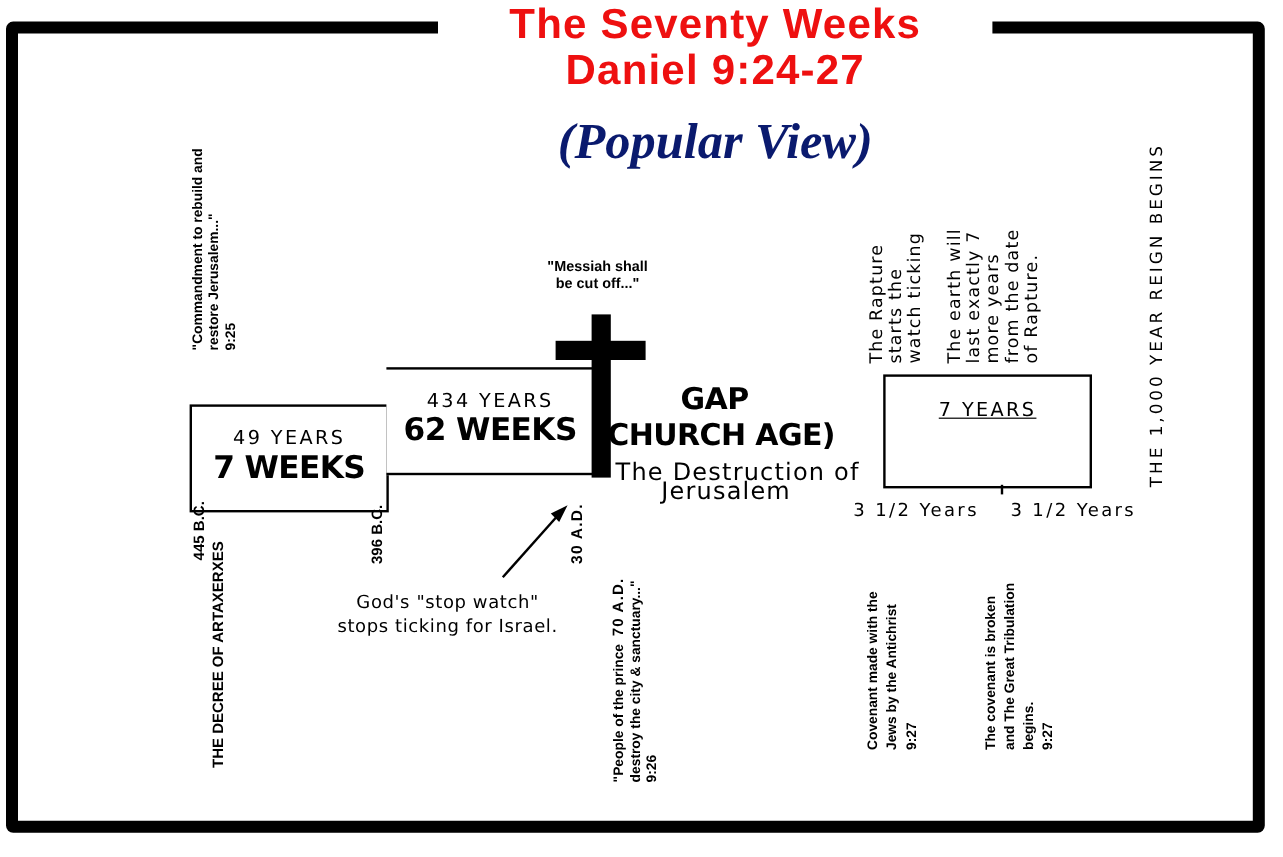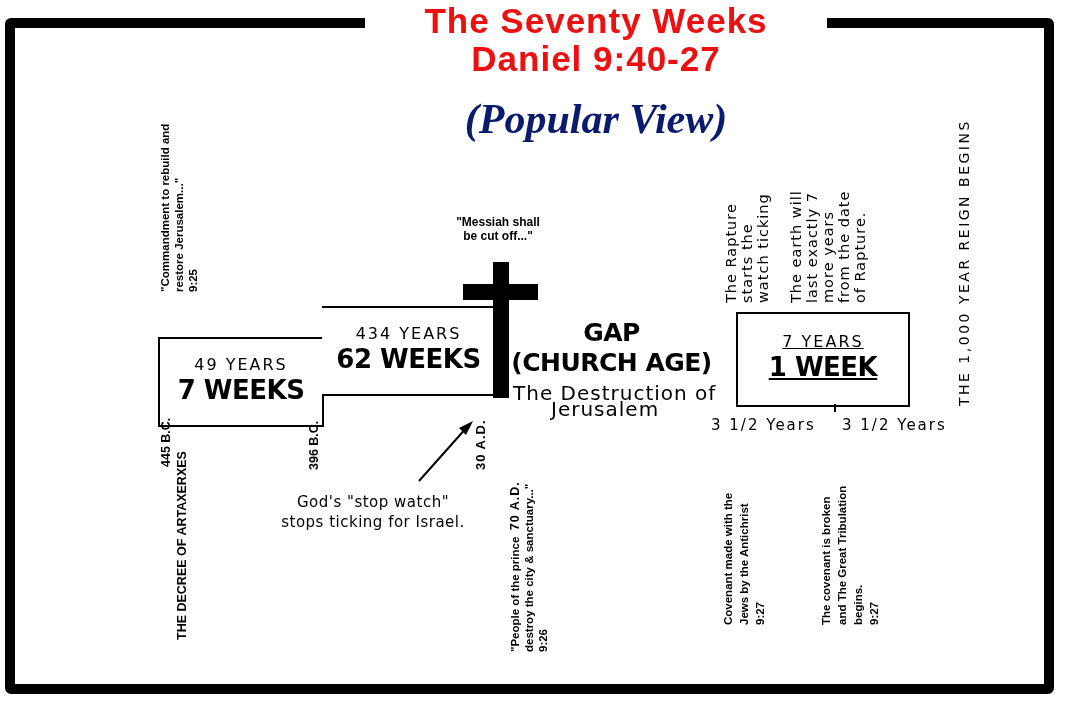--- a/index.html
+++ b/index.html
@@ -8,39 +8,39 @@
   .title-gap { position: absolute; left: 365px; top: 8px; width: 462px; height: 24px; background: #fff; }
   .title { position: absolute; left: 365px; width: 462px; text-align: center; font-family: Liberation Sans, sans-serif; font-weight: bold; color: #ee1010; font-size: 35px; line-height: 36px; letter-spacing: 1px; }
   .title.t1 { top: 3px; }
   .title.t2 { top: 41px; }
   .subtitle { position: absolute; left: 365px; width: 462px; top: 95px; text-align: center; font-family: "Liberation Serif", serif; font-weight: bold; color: #0a1a6e; font-size: 42px; line-height: 48px; font-style: italic; }
   .box { position: absolute; border: 2px solid #000; box-sizing: border-box; background: #fff; text-align: center; }
   .box .yrs { font-family: "DejaVu Sans", sans-serif; font-size: 16px; letter-spacing: 2px; margin-top: 16px; line-height: 20px; }
   .box .wks { font-family: "DejaVu Sans", sans-serif; font-weight: bold; font-size: 26px; line-height: 30px; letter-spacing: -0.5px; }
   .cross-v { position: absolute; left: 493px; top: 262px; width: 16px; height: 136px; background: #000; }
   .cross-h { position: absolute; left: 463px; top: 284px; width: 75px; height: 16px; background: #000; }
-  .gap-title { position: absolute; left: 504px; top: 318px; width: 215px; text-align: center; font-weight: bold; font-size: 25px; line-height: 30px; letter-spacing: -0.5px; }
+  .gap-title { position: absolute; left: 488px; top: 318px; width: 215px; text-align: center; font-weight: bold; font-size: 25px; line-height: 30px; letter-spacing: -0.5px; }
   .destruction { position: absolute; left: 513px; top: 385px; font-size: 20px; line-height: 16px; letter-spacing: 1px; }
   .destruction .l2 { padding-left: 38px; display: block; }
   .rot { position: absolute; transform-origin: 0 0; transform: rotate(-90deg); white-space: nowrap; }
   .rot.bold { font-weight: bold; font-family: "Liberation Sans", sans-serif; }
   .quote { position: absolute; font-weight: bold; font-family: "Liberation Sans", sans-serif; font-size: 12px; line-height: 14px; text-align: center; }
   .note { position: absolute; font-size: 15px; line-height: 20px; text-align: center; letter-spacing: 0.5px; }
   .half { position: absolute; top: 416px; font-size: 15px; letter-spacing: 2px; white-space: nowrap; }
   .tick { position: absolute; left: 834px; top: 404px; width: 2px; height: 8px; background: #000; }
   svg.arrow { position: absolute; left: 0; top: 0; }
 </style>
 </head>
 <body>
 
 <div class="frame"></div>
 <div class="title-gap"></div>
 
 <div class="title t1">The Seventy Weeks</div>
-<div class="title t2">Daniel 9:40-27</div>
+<div class="title t2">Daniel 9:24-27</div>
 <div class="subtitle">(Popular View)</div>
 
 <div class="rot bold" style="left:158px; top:292px; font-size:11.5px; line-height:14px;">
   <div>"Commandment to rebuild and</div>
   <div>restore Jerusalem..."</div>
   <div>9:25</div>
 </div>
 
 <div class="box" style="left:158px; top:305px; width:166px; height:90px;margin-top:32px;">
   <div class="yrs">49 YEARS</div>
@@ -76,21 +76,20 @@
 <div class="rot" style="left:788px; top:303px; font-size:14.5px; line-height:16px; letter-spacing:1px;">
   <div>The earth will</div>
   <div>last exactly 7</div>
   <div>more years</div>
   <div>from the date</div>
   <div>of Rapture.</div>
 </div>
 
 <div class="box" style="left:736px; top:312px; width:174px; height:95px;text-decoration:underline;">
   <div class="yrs" style="margin-top:18px;">7 YEARS</div>
-  <div class="wks">1 WEEK</div>
 </div>
 <div class="tick"></div>
 <div class="half" style="left:711px;">3 1/2 Years</div>
 <div class="half" style="left:842px;">3 1/2 Years</div>
 
 <div class="rot" style="left:956px; top:406px; font-size:14px; letter-spacing:2.5px;">
   <span>THE 1,000 YEAR REIGN BEGINS</span>
 </div>
 
 <div class="rot bold" style="left:158px; top:640px; font-size:12.5px; line-height:16px;">

